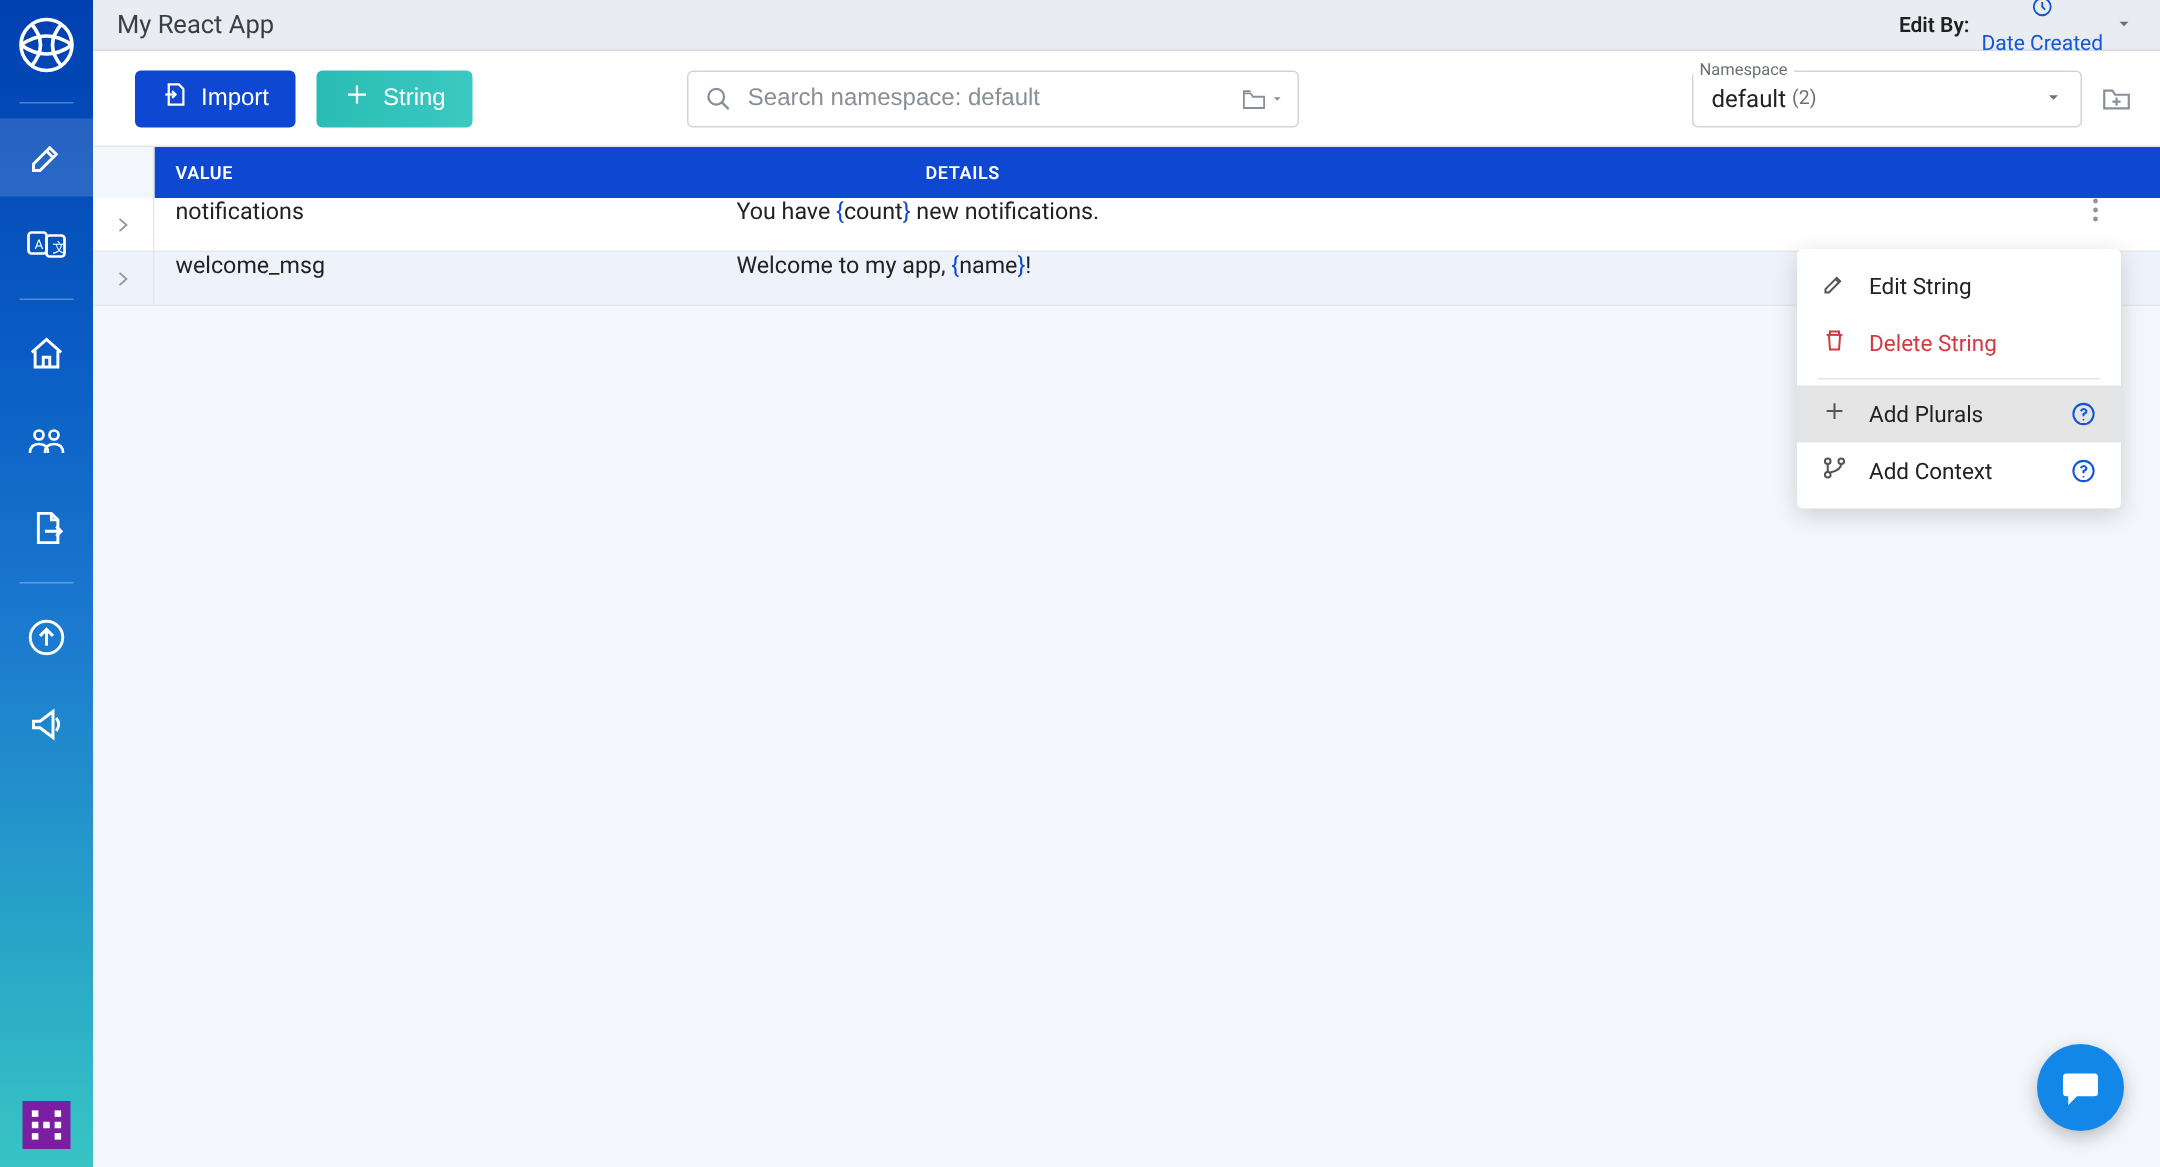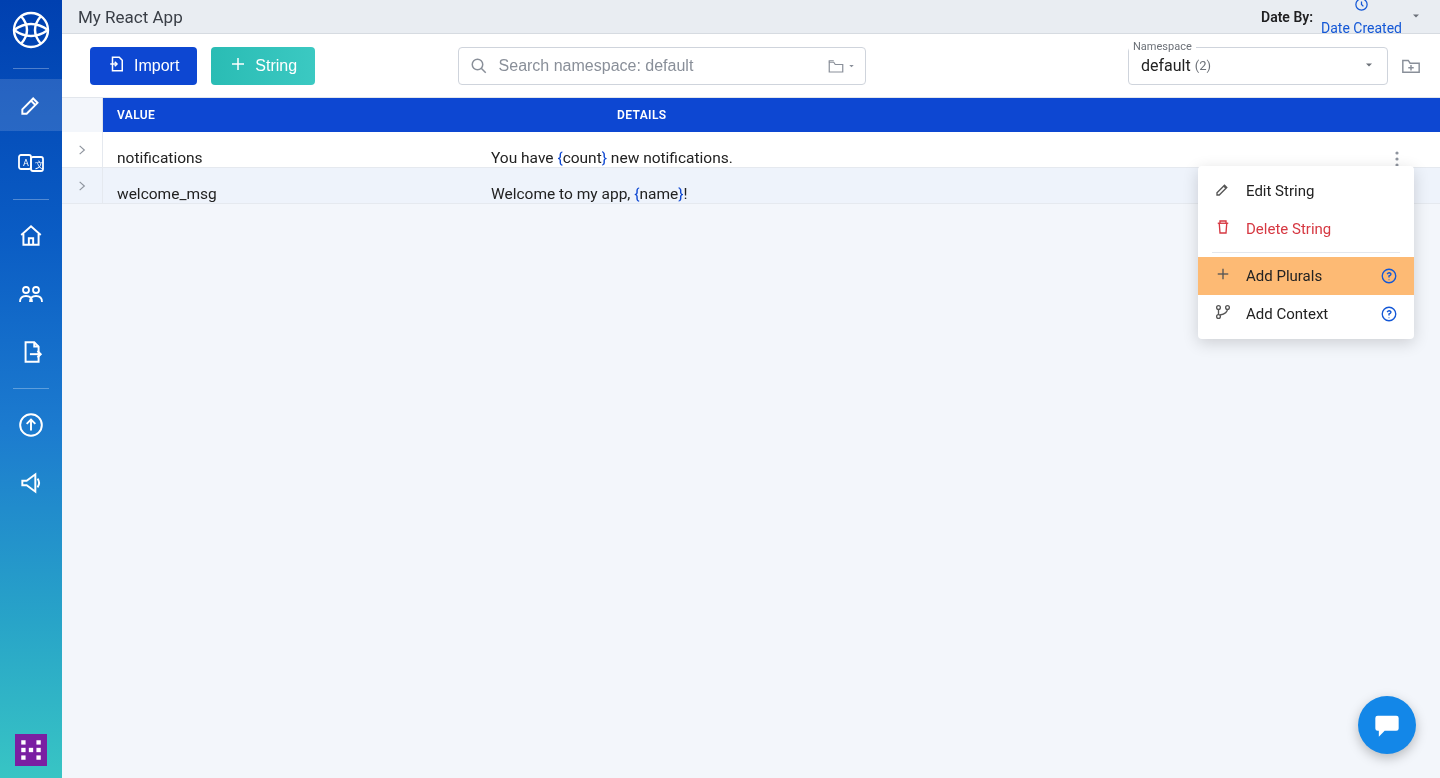--- a/index.html
+++ b/index.html
@@ -140,21 +140,21 @@
     display: flex; height: 34px; background: #0d47d2; color: #fff;
     font-size: 12px; font-weight: 600; letter-spacing: 0.4px;
   }
   .th-expander { width: 41px; background: #f3f6fb; border-right: 1px solid #dfe3ea; }
   .th { display: flex; align-items: center; padding: 0 14px; }
   .th-key { width: 374px; }
   .th-value { width: 500px; }
   .th-details { flex: 1; }
   .th-actions { width: 86px; }
 
-  .tr { display: flex; height: 36px; align-items: flex-end; border-bottom: 1px solid #e5e9ef; }
+  .tr { display: flex; height: 36px; align-items: flex-start; border-bottom: 1px solid #e5e9ef; }
   .tr.even { background: #ffffff; }
   .tr.odd { background: #eef3fb; }
   .td-expander {
     width: 41px; height: 100%;
     display: flex; align-items: center; justify-content: center;
     border-right: 1px solid #e5e9ef; cursor: pointer;
   }
   .td-expander svg { stroke: #8e949e; fill: none; stroke-width: 2; }
   .td { padding: 0 14px; font-size: 15.5px; color: #222; }
   .td-key { width: 374px; }
@@ -175,21 +175,21 @@
     border-radius: 4px;
     box-shadow: 0 4px 16px rgba(0,0,0,0.16);
     padding: 6px 0;
   }
   .menu-item {
     height: 38px;
     display: flex; align-items: center; gap: 14px;
     padding: 0 16px; cursor: pointer;
     font-size: 15px; color: #222;
   }
-  .menu-item.hover { background: #fdba74; }
+  .menu-item.hover { background: #e5e5e5; }
   .menu-item.danger { color: #d63842; }
   .menu-item svg { stroke: #555; fill: none; stroke-width: 1.8; width: 18px; height: 18px; }
   .menu-item.danger svg { stroke: #d63842; }
   .menu-divider { height: 1px; background: #e3e7ed; margin: 4px 14px; }
   .menu-help {
     margin-left: auto;
     width: 18px; height: 18px;
     display: flex; align-items: center; justify-content: center;
   }
   .menu-help svg { stroke: #1357d6; }
@@ -289,21 +289,21 @@
         </svg>
     </div>
   </div>
 </nav>
 
 <div class="main">
 
   <div class="header">
     <span class="header-title">My React App</span>
     <div class="header-right">
-      <span class="sort-label">Date By:</span>
+      <span class="sort-label">Edit By:</span>
       <span class="sort-value">
         <span><svg width="15" height="15" viewBox="0 0 24 24">
               <circle cx="12" cy="12" r="9"></circle>
               <path d="M12 7 V12 L15 15"></path>
             </svg></span>
         <span>Date Created</span>
       </span>
       <span class="sort-chevron"><svg viewBox="0 0 24 24" width="14" height="14">
             <path fill="#6b7079" stroke="none" d="M6 9 L12 15 L18 9 Z"></path>
           </svg></span>

